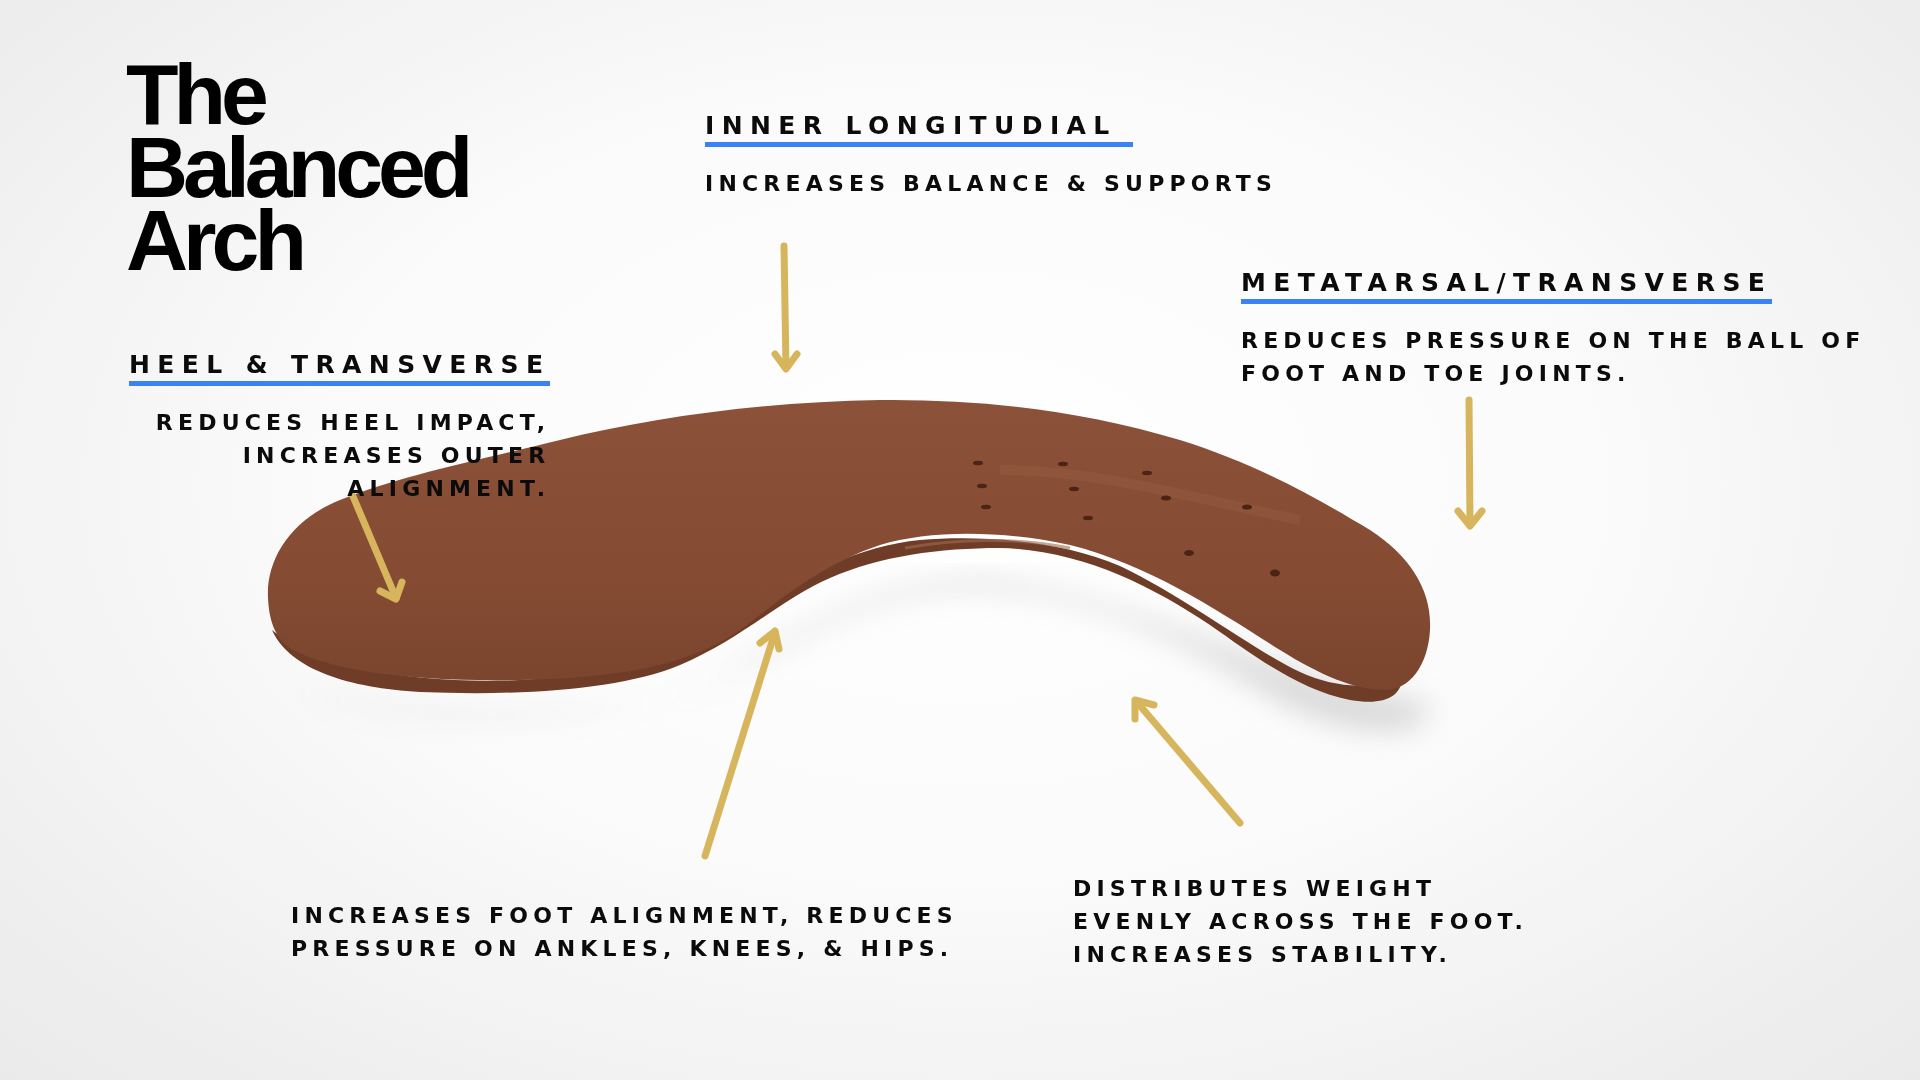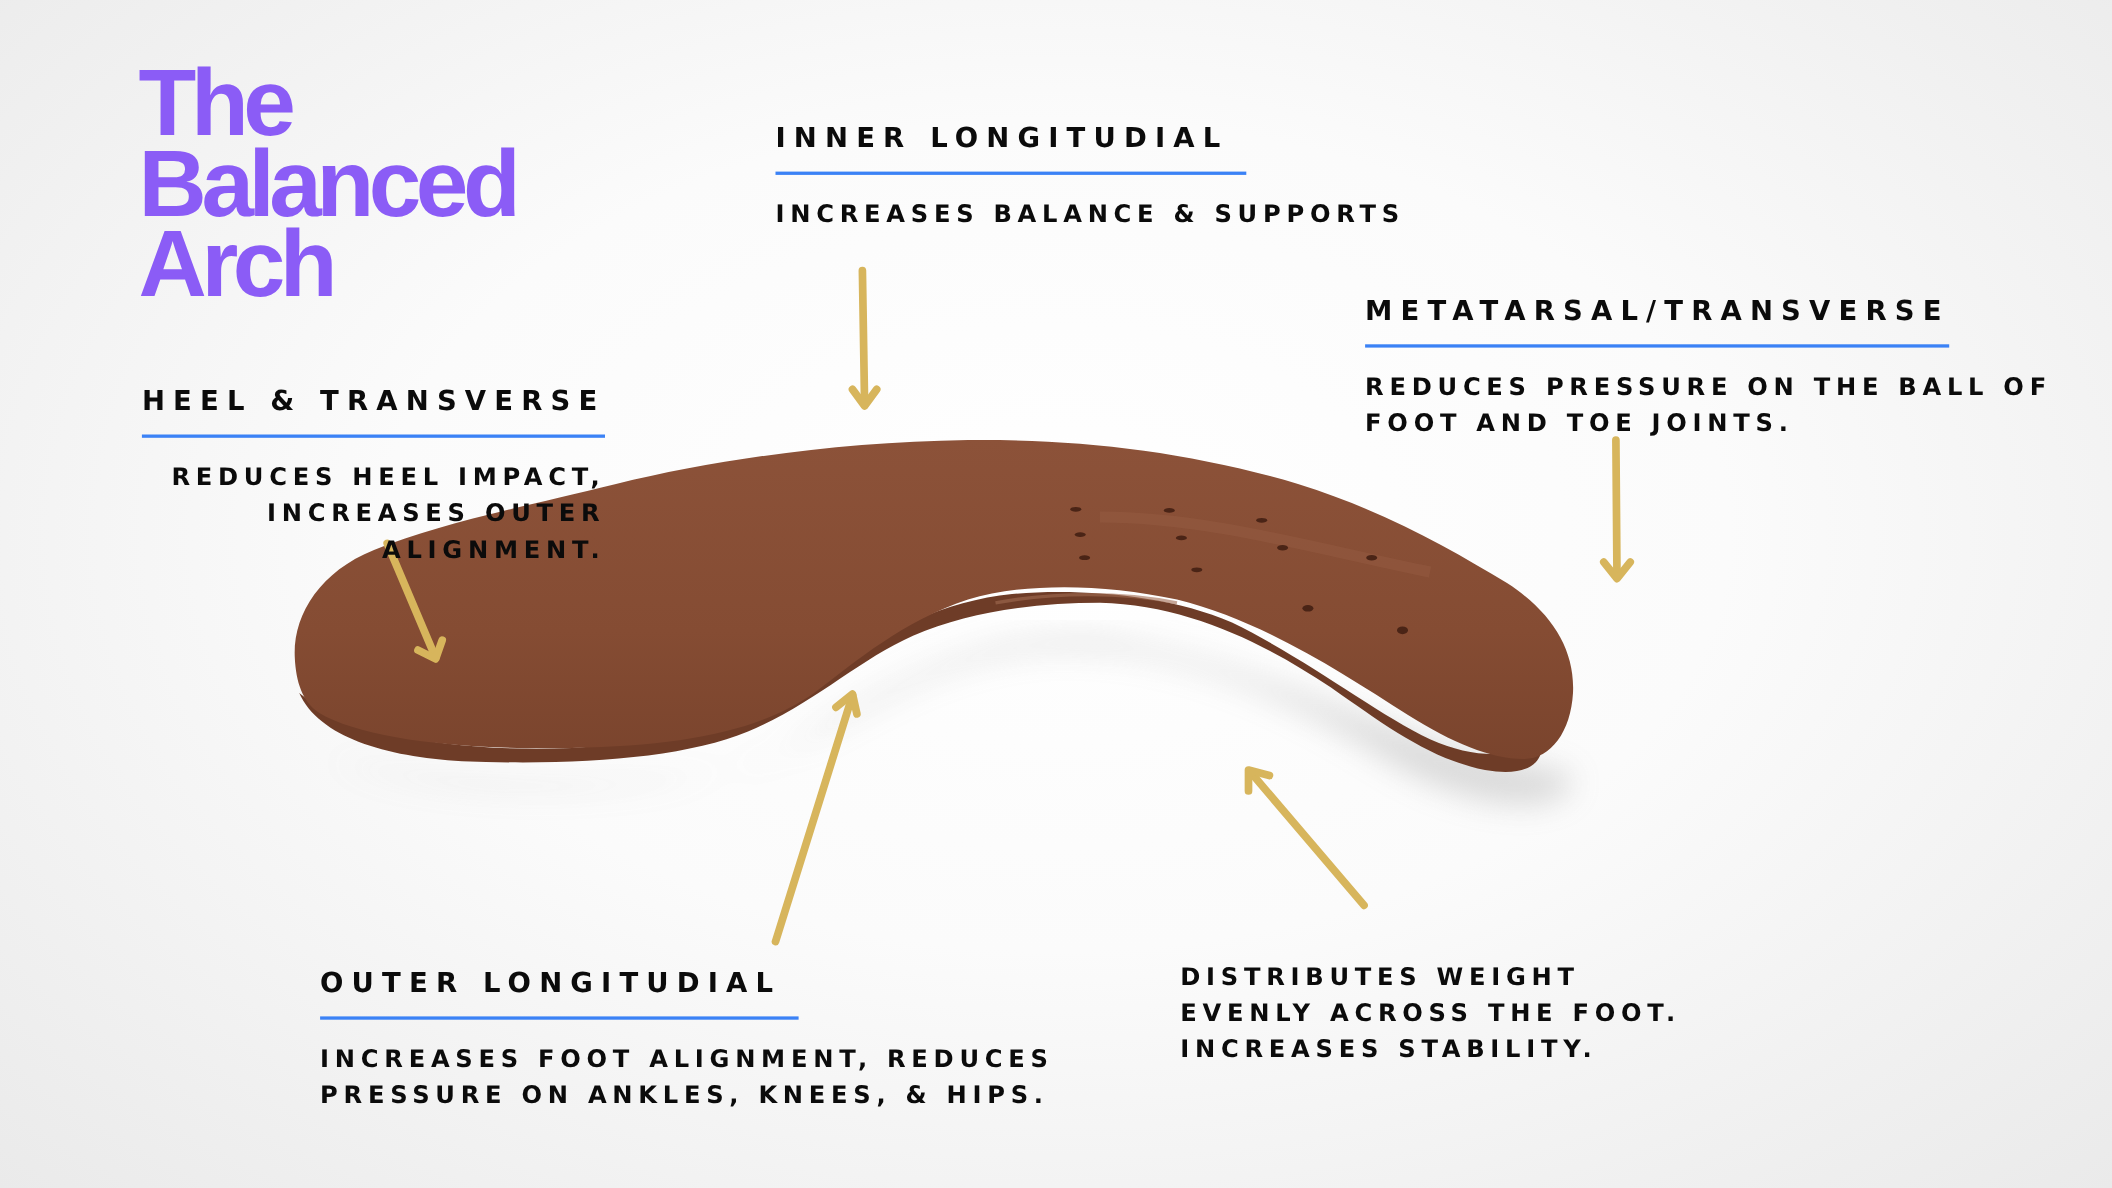--- a/index.html
+++ b/index.html
@@ -6,28 +6,28 @@
   body {
     width: 1920px; height: 1080px; overflow: hidden; position: relative;
     background: radial-gradient(ellipse at 50% 45%, #ffffff 0%, #fbfbfb 45%, #f0f0f0 80%, #eaeaea 100%);
     font-family: "Liberation Sans", "DejaVu Sans", sans-serif;
     color: #0b0b0b;
   }
   .title {
     position: absolute; left: 126px; top: 58px; margin: 0;
     font-family: "Liberation Sans", sans-serif; font-weight: 700;
     font-size: 86px; line-height: 73px; letter-spacing: -5px;
-    color: #8b5cf6;
+    color: #000000;
   }
   .title span { display: block; }
   .callout { position: absolute; }
   .callout h2 {
     margin: 0; font-family: "DejaVu Sans", sans-serif; font-weight: 700;
     font-size: 25px; line-height: 30px; letter-spacing: 7.4px;
-    display: inline-block; border-bottom: 3px solid #3b82f6; padding-bottom: 15px;
+    display: inline-block; border-bottom: 5px solid #3b82f6; padding-bottom: 1px;
     white-space: pre;
   }
   .callout p {
     margin: 20px 0 0 0; font-family: "DejaVu Sans", sans-serif; font-weight: 700;
     font-size: 22px; line-height: 33px; letter-spacing: 5.2px;
   }
   .callout p span { display: block; white-space: nowrap; }
   svg.art { position: absolute; left: 0; top: 0; }
 </style>
 </head>
@@ -159,18 +159,17 @@
 
 <div class="callout" style="left:1073px; top:852px;">
   <p>
     <span>DISTRIBUTES WEIGHT</span>
     <span>EVENLY ACROSS THE FOOT.</span>
     <span>INCREASES STABILITY.</span>
   </p>
 </div>
 
 <div class="callout" style="left:291px; top:879px;">
-  <h2>OUTER LONGITUDIAL </h2>
   <p>
     <span>INCREASES FOOT ALIGNMENT, REDUCES</span>
     <span>PRESSURE ON ANKLES, KNEES, &amp; HIPS.</span>
   </p>
 </div>
 
 </body></html>

